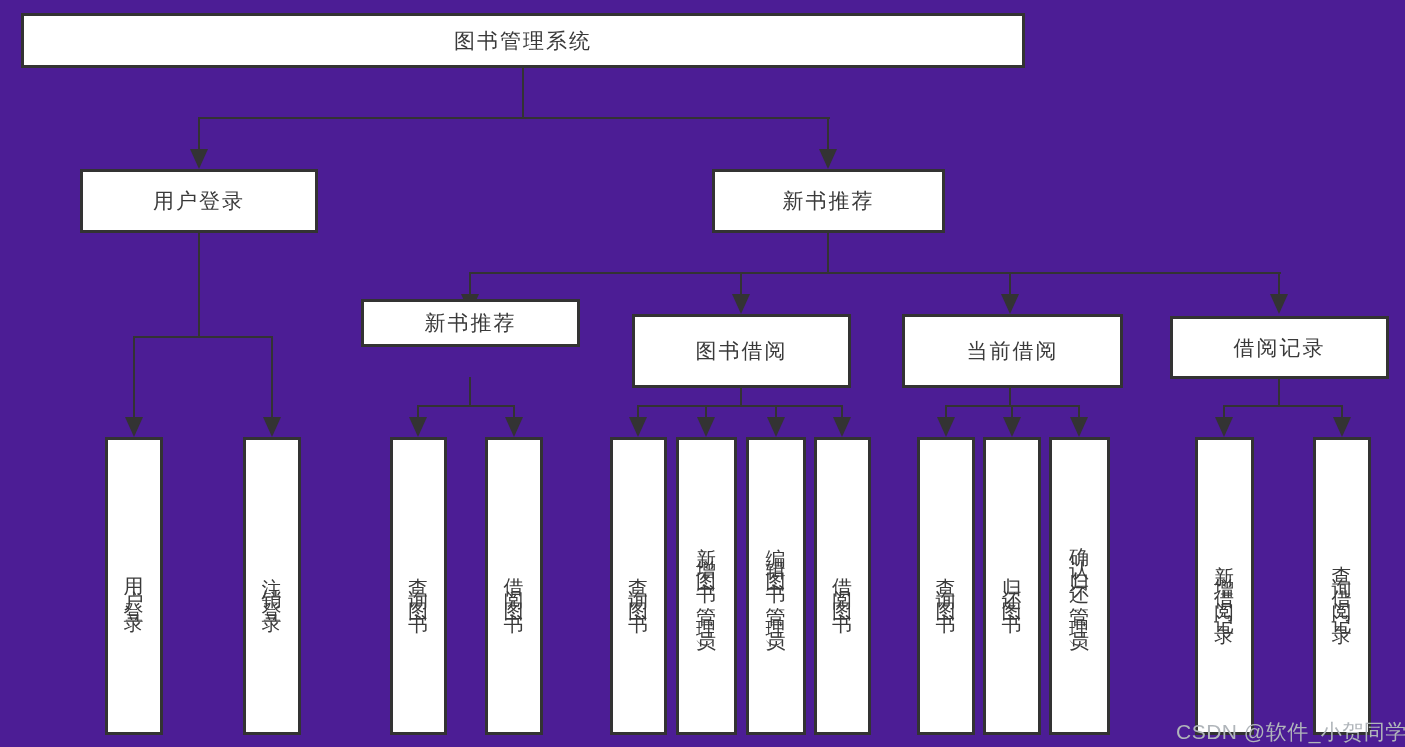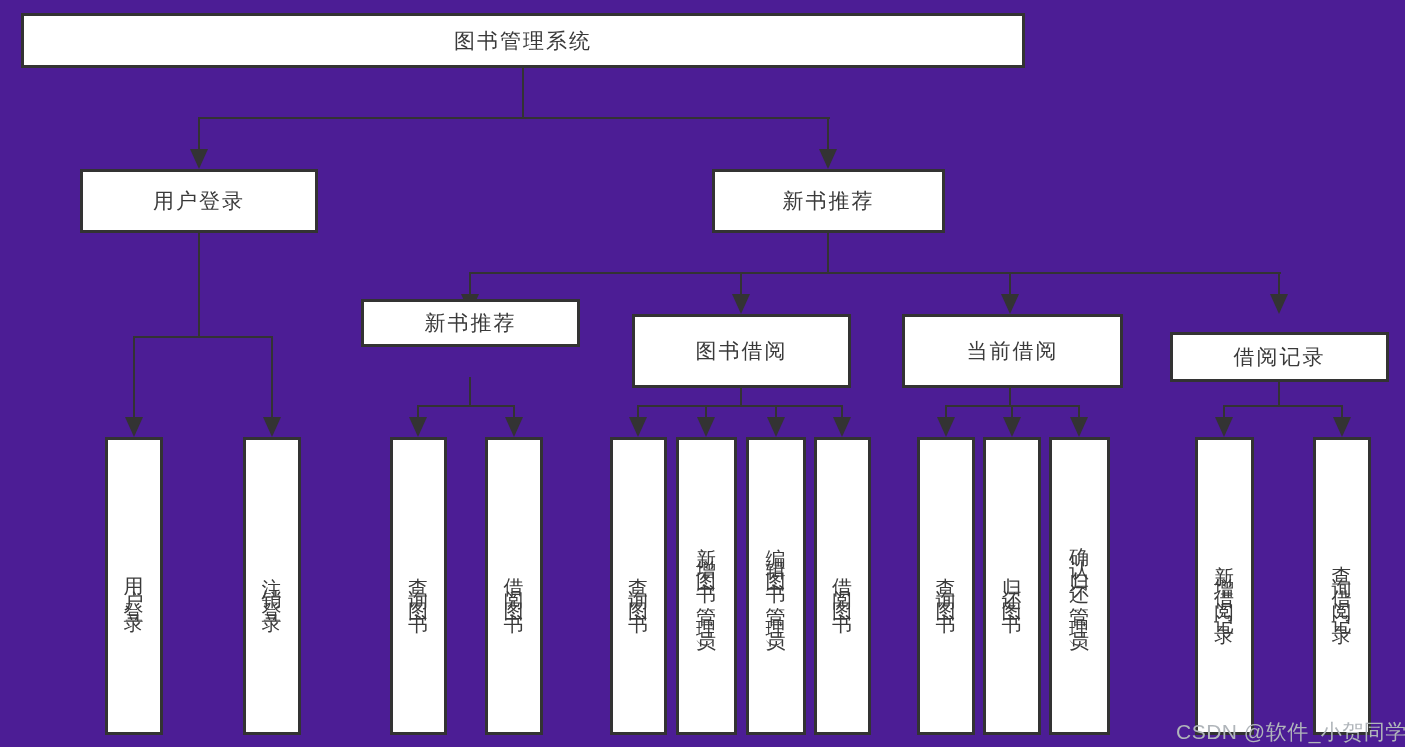--- a/index.html
+++ b/index.html
@@ -81,21 +81,21 @@
   <div class="box h" style="left:80px; top:169px; width:238px; height:64px;">用户登录</div>
 
   <div class="box h" style="left:712px; top:169px; width:233px; height:64px;">新书推荐</div>
 
   <div class="box h" style="left:361px; top:299px; width:219px; height:48px;">新书推荐</div>
 
   <div class="box h" style="left:632px; top:314px; width:219px; height:74px;">图书借阅</div>
 
   <div class="box h" style="left:902px; top:314px; width:221px; height:74px;">当前借阅</div>
 
-  <div class="box h" style="left:1170px; top:332px; width:219px; height:50px;">借阅记录</div>
+  <div class="box h" style="left:1170px; top:316px; width:219px; height:63px;">借阅记录</div>
 
   <div class="box v" style="left:105px; top:437px; width:58px; height:298px;">
     <span>用户登录</span>
   </div>
   <div class="box v" style="left:243px; top:437px; width:58px; height:298px;">
     <span>注销登录</span>
   </div>
 
   <div class="box v" style="left:390px; top:437px; width:57px; height:298px;">
     <span>查询图书</span>

